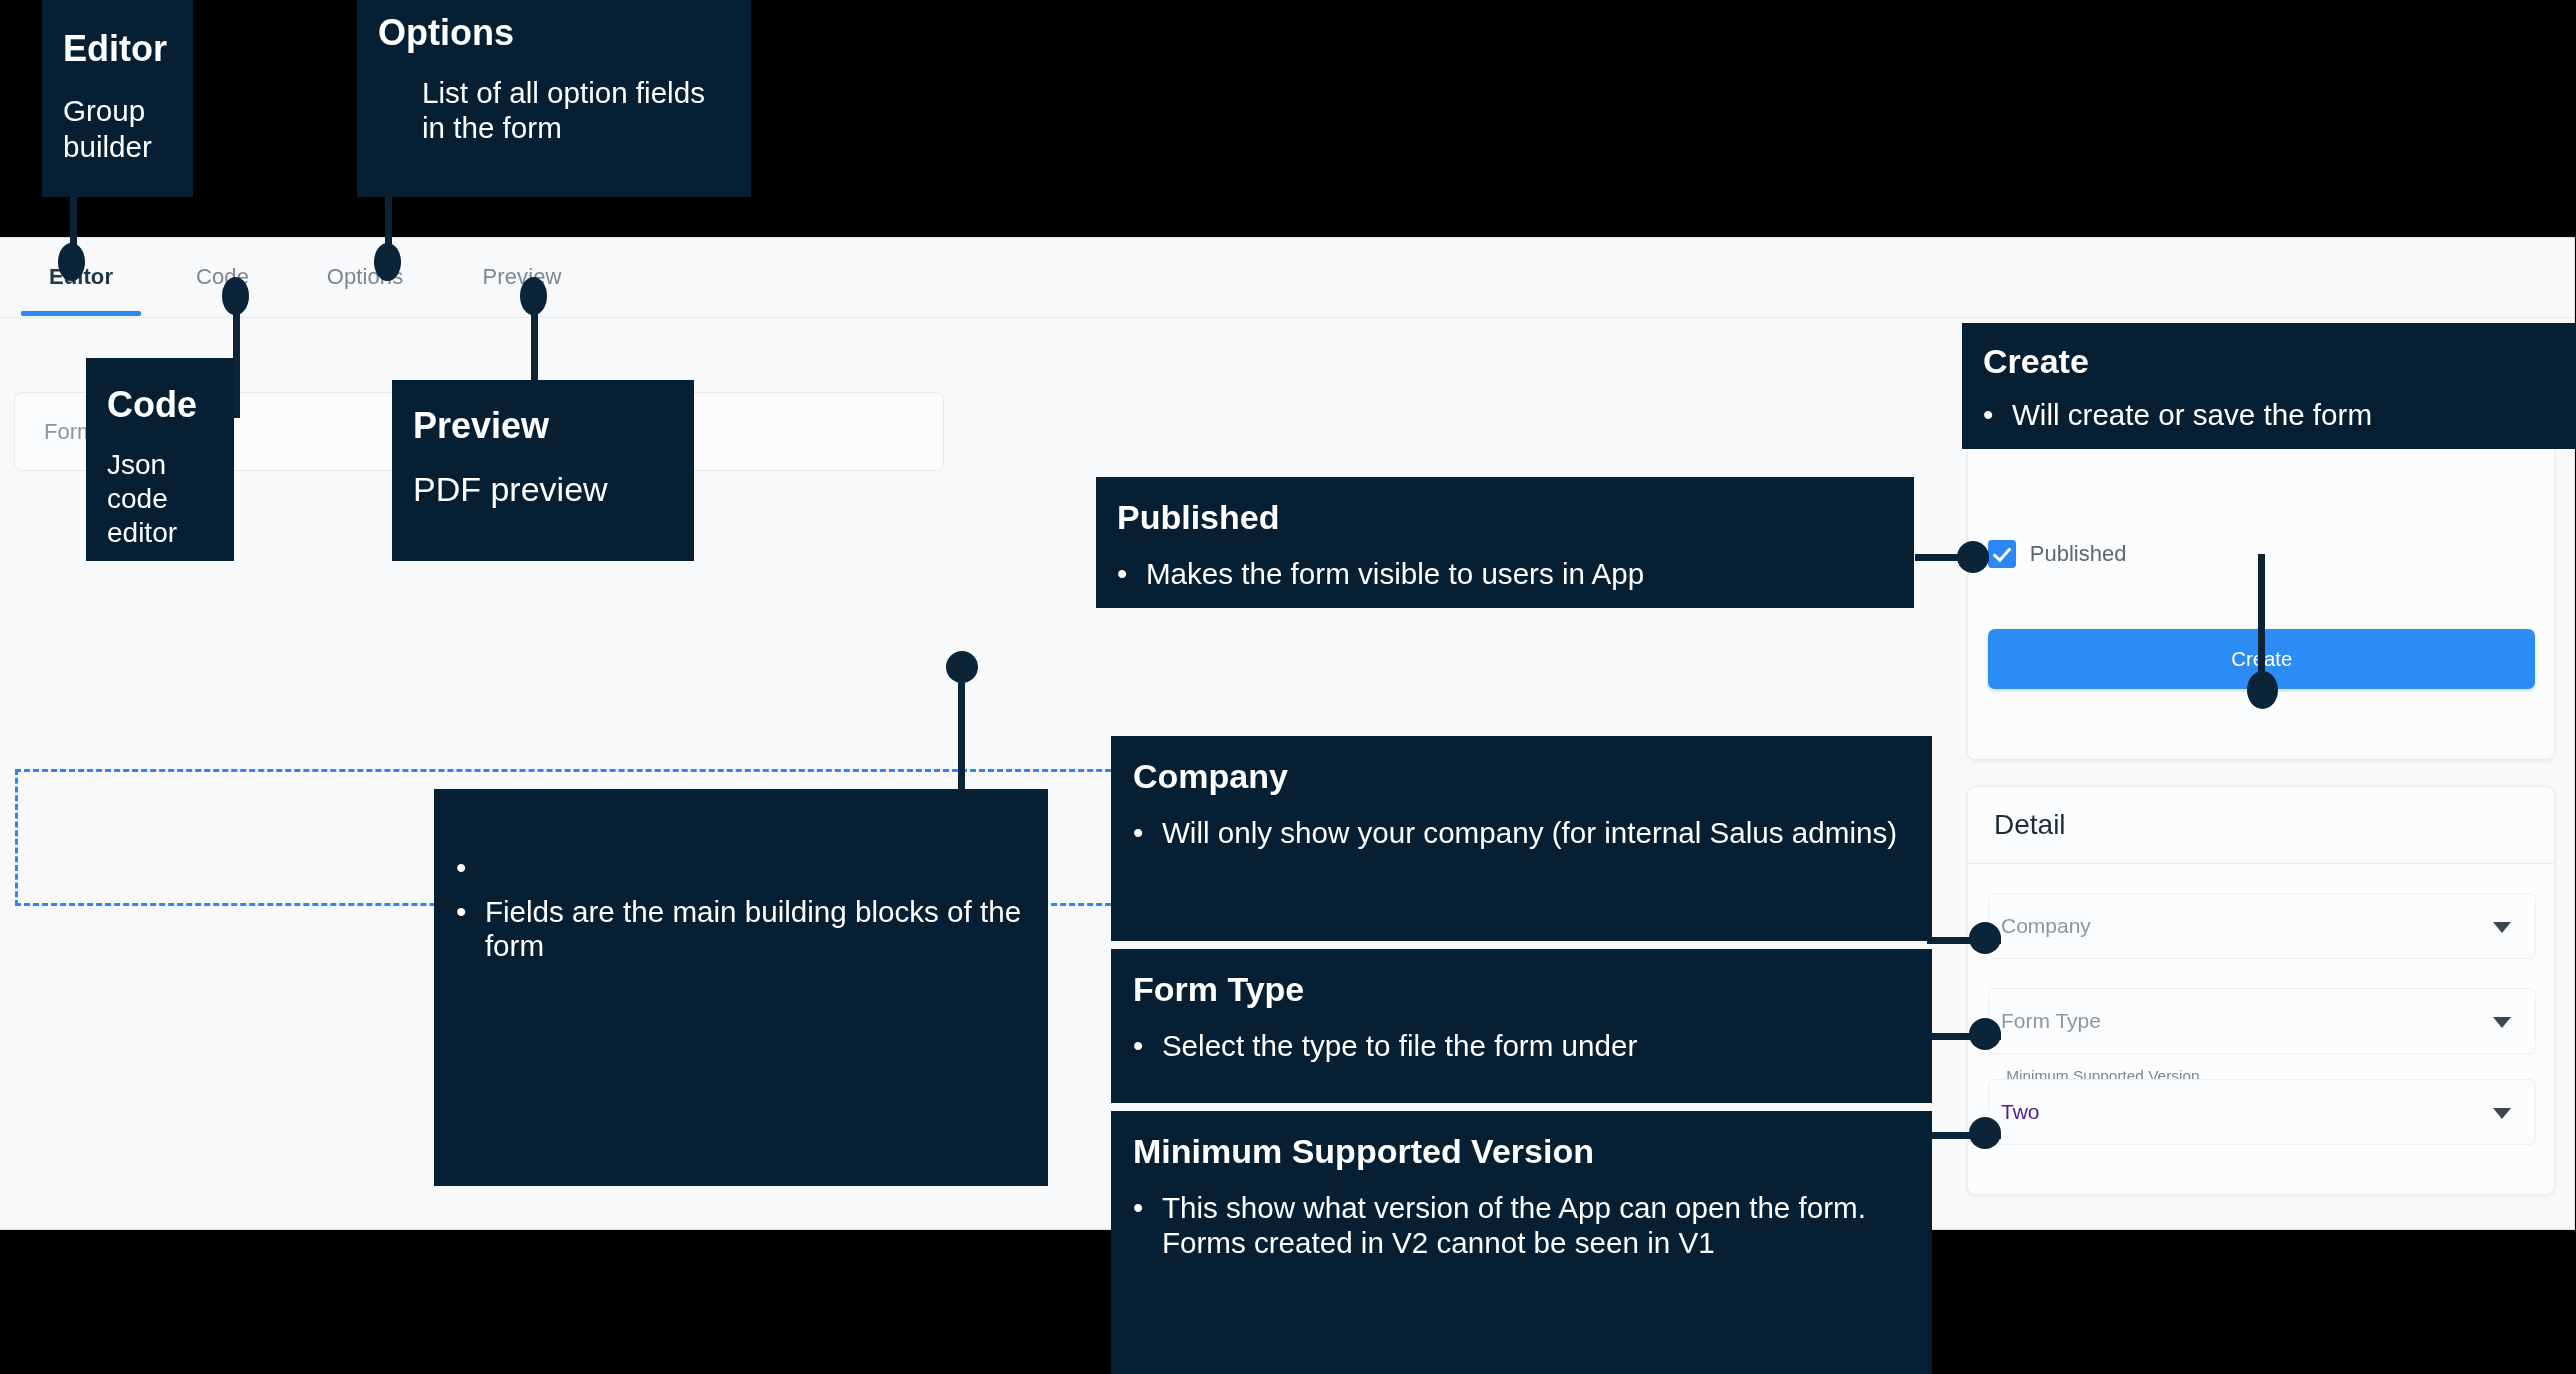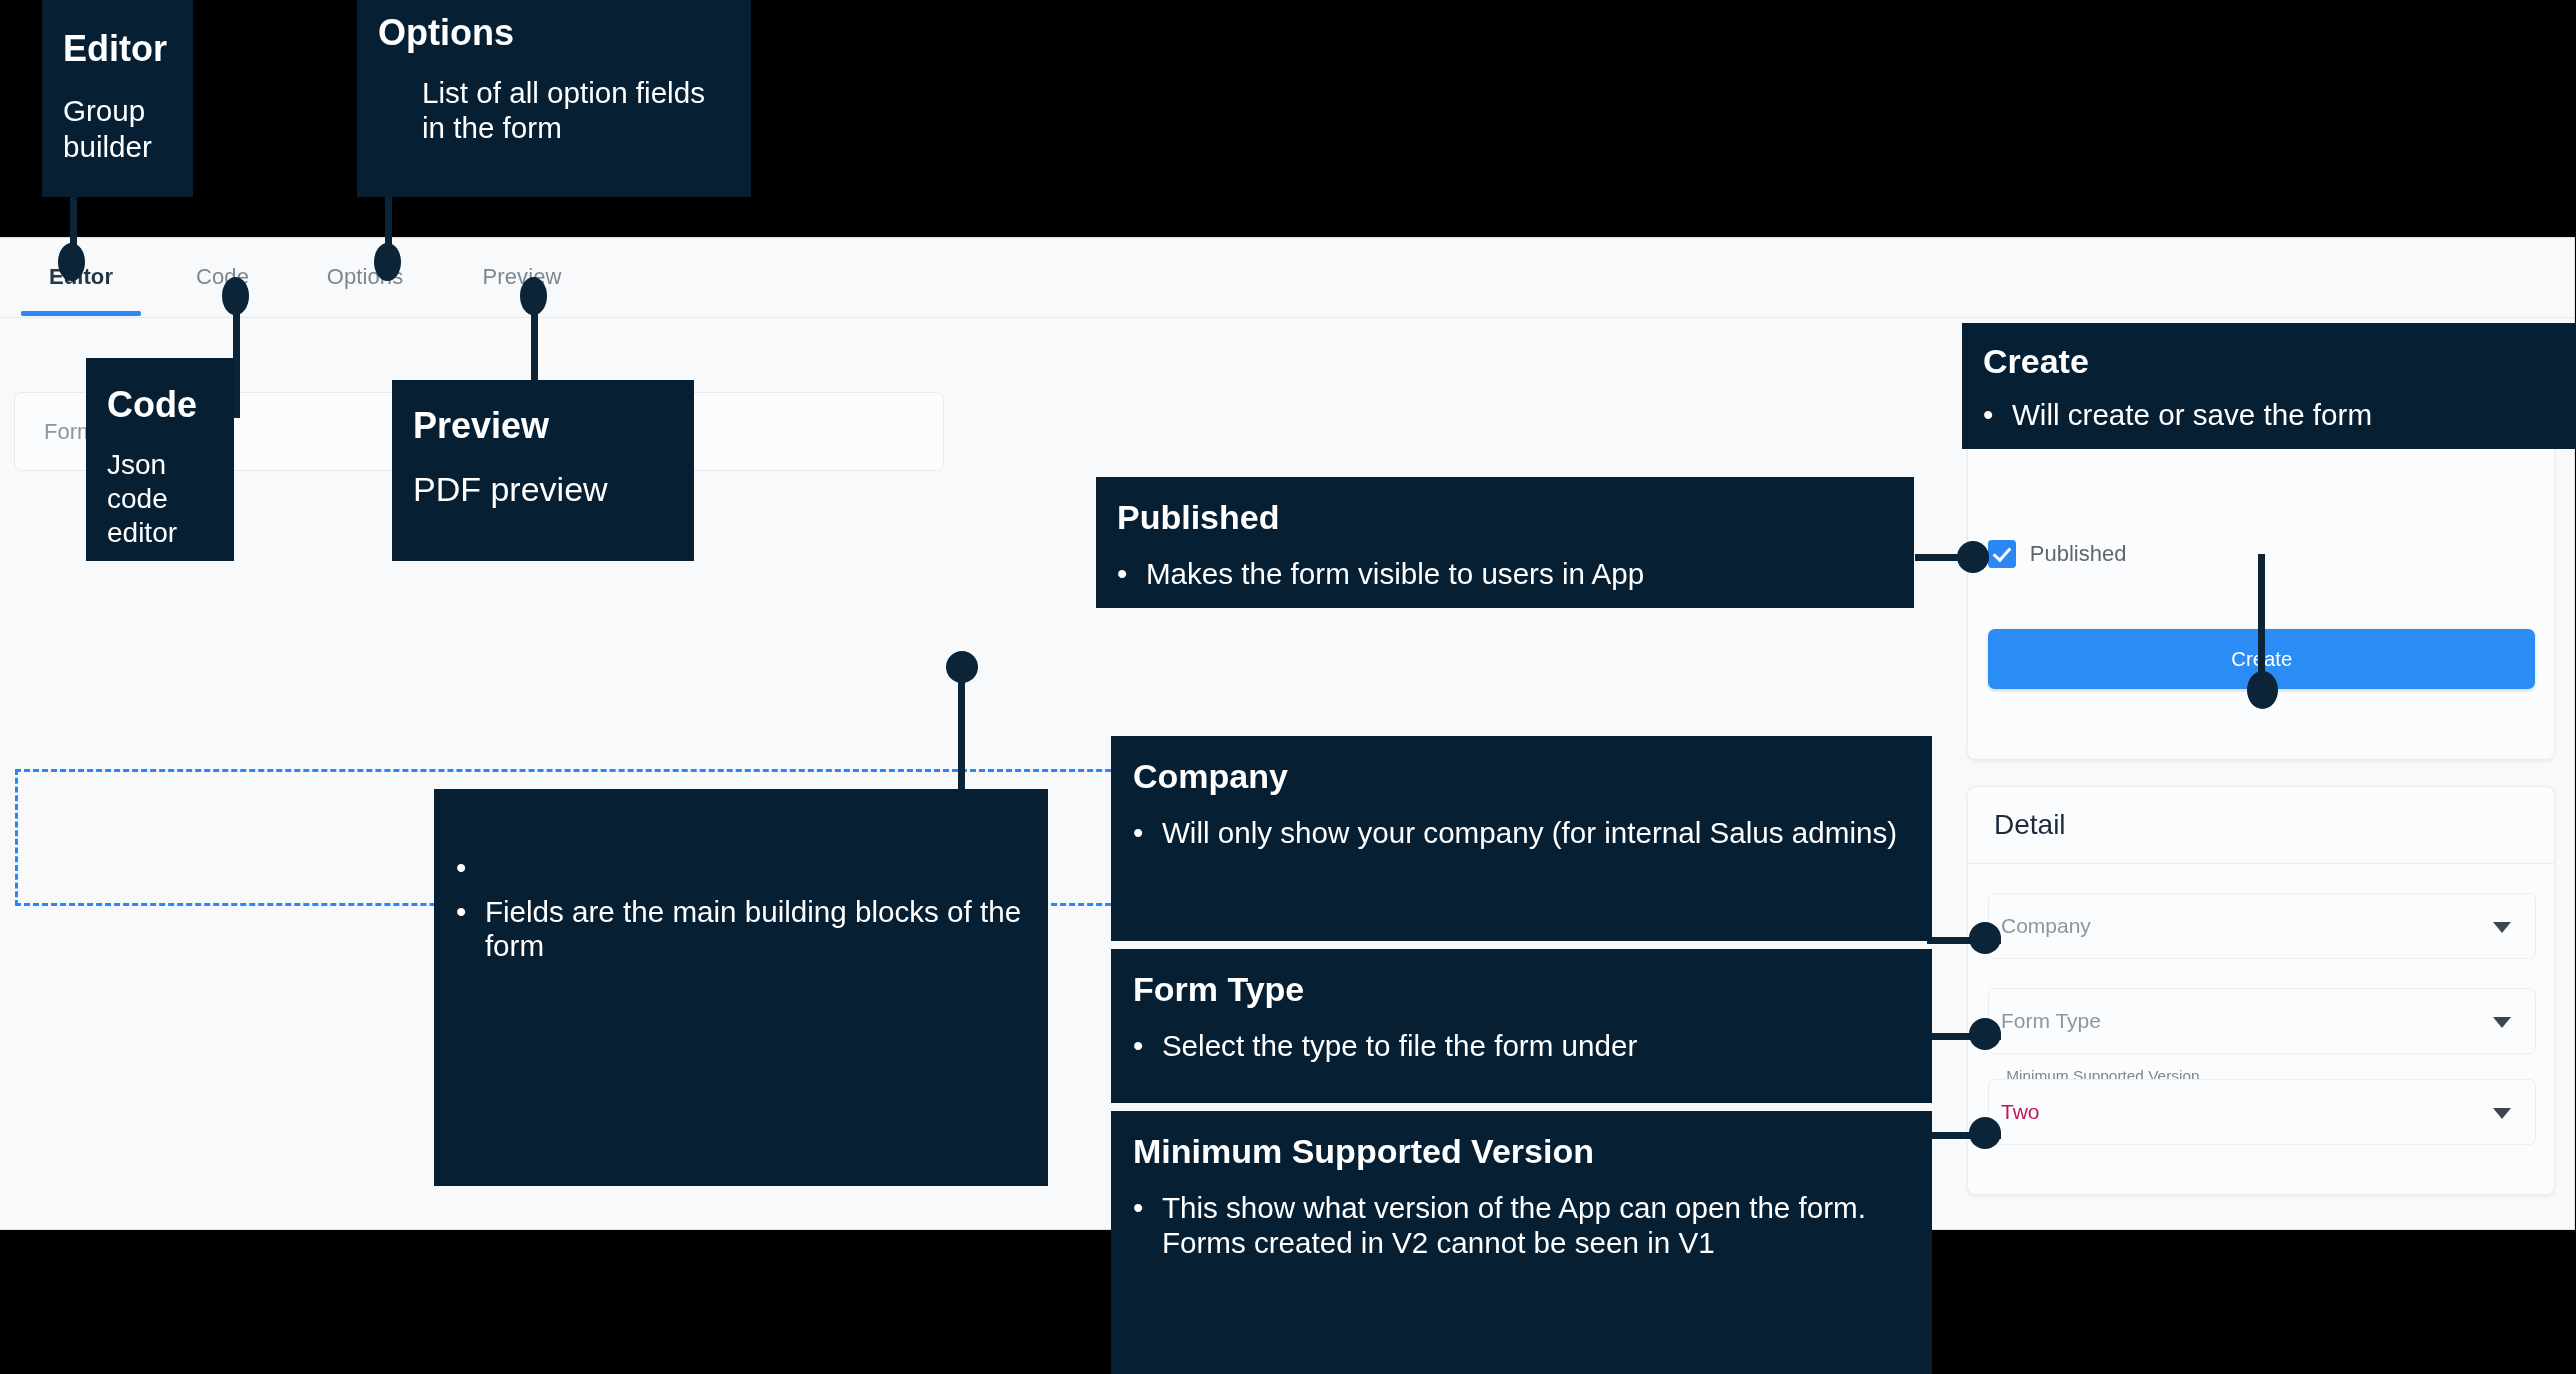--- a/index.html
+++ b/index.html
@@ -209,21 +209,21 @@
     user-select: none;
   }
   .select-company { top: 106px; }
   .select-formtype { top: 201px; }
   .select-version  { top: 292px; }
   .select-value {
     font-size: 21px;
     color: #8d969f;
     padding-left: 12.3px;
   }
-  .select-value.filled { color: #be185d; }
+  .select-value.filled { color: #4c1d95; }
   .caret {
     position: absolute;
     right: 23.4px;
     top: 50%;
     margin-top: -4.3px;
     width: 0; height: 0;
     border-left: 9.2px solid transparent;
     border-right: 9.2px solid transparent;
     border-top: 11px solid #3c4651;
   }

